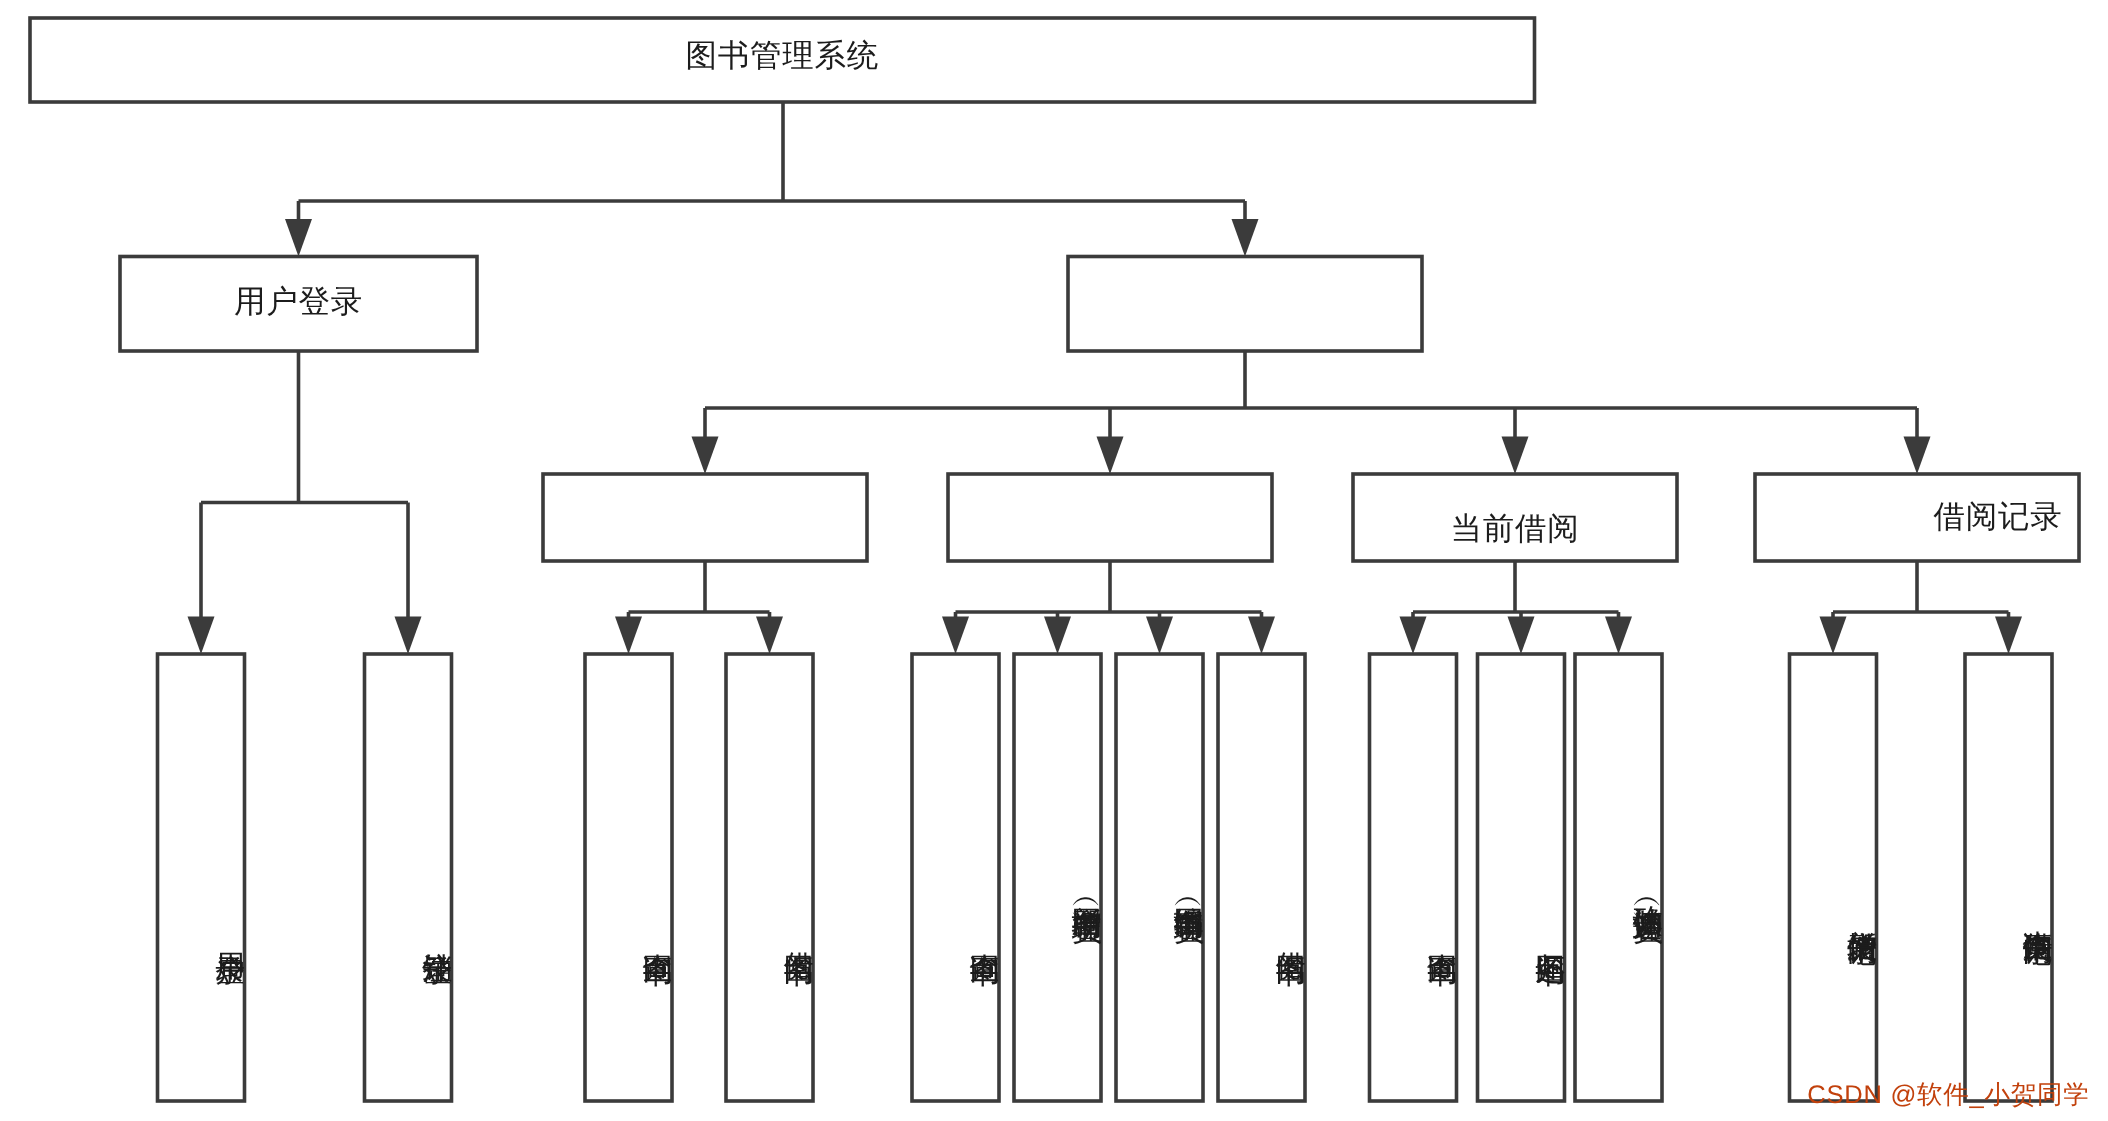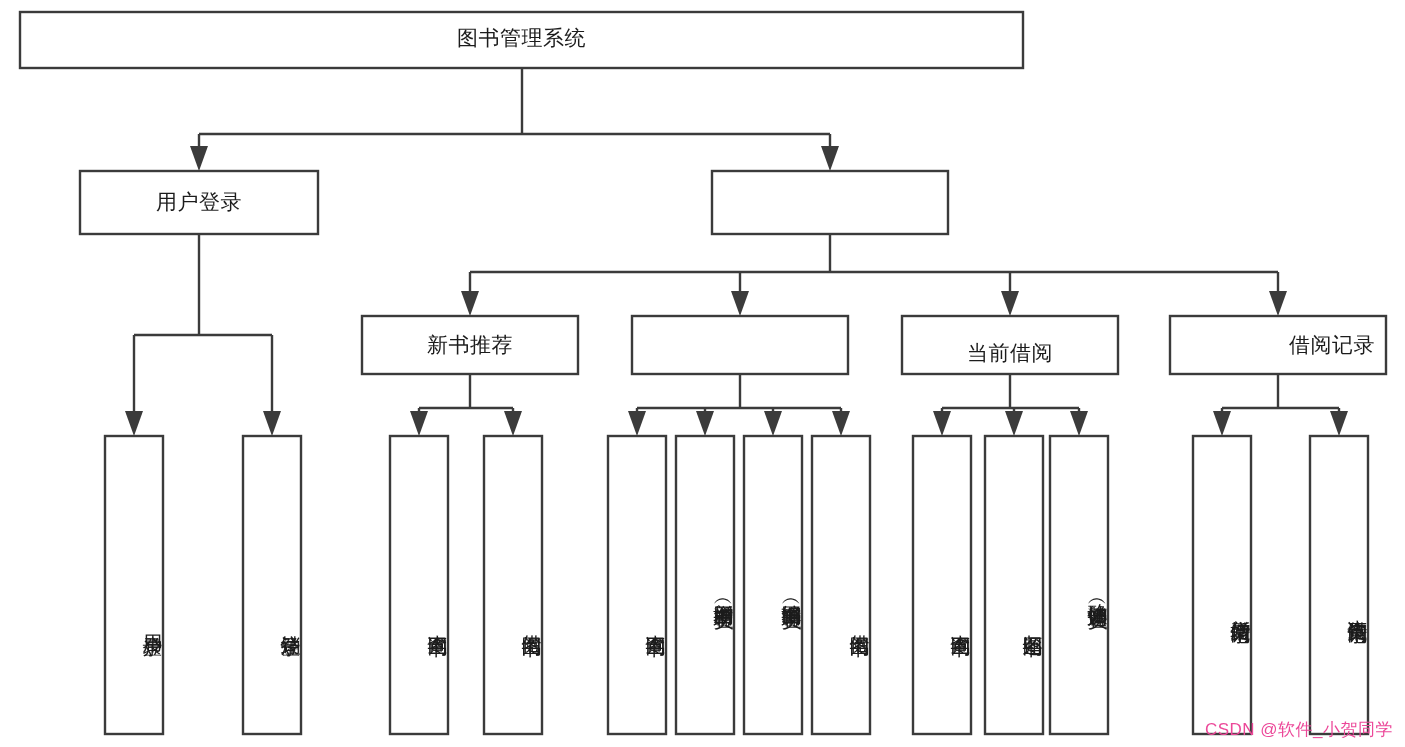--- a/index.html
+++ b/index.html
@@ -62,21 +62,21 @@
     letter-spacing: 1px;
     line-height: 1;
     padding-top: 16px;
     box-sizing: border-box;
   }
   .watermark {
     position: absolute;
     right: 12px;
     bottom: 6px;
     font-size: 17px;
-    color: #ec4899;
+    color: #c2410c;
     letter-spacing: 0.5px;
     white-space: nowrap;
   }
 </style>
 </head>
 <body>
 
 <div id="diagram-root">
 
   <svg class="flow" viewBox="0 0 1405 747">
@@ -166,21 +166,20 @@
     <path class="conn" d="M 1222 408 L 1222 416"></path>
     <path class="conn" d="M 1339 408 L 1339 416"></path>
     <polygon class="arrow-head" points="1222,436 1213,411 1231,411"></polygon>
     <polygon class="arrow-head" points="1339,436 1330,411 1348,411"></polygon>
   </svg>
 
   <div class="node-label" style="left:20px; top:12px; width:1003px; height:56px;font-family:Liberation Mono, monospace;">图书管理系统</div>
 
   <div class="node-label" style="left:80px; top:171px; width:238px; height:63px;">用户登录</div>
 
-  <div class="node-label" style="left:362px; top:316px; width:216px; height:58px;">新书推荐</div>
   <div class="node-label" style="left:902px; top:316px; width:216px; height:74px;">当前借阅</div>
   <div class="node-label" style="left:1170px; top:316px; width:252px; height:58px;margin-left:36px;">借阅记录</div>
 
   <div class="node-label vertical" style="left:105px; top:436px; width:58px; height:298px; padding-top:72px;">用户登录</div>
   <div class="node-label vertical" style="left:243px; top:436px; width:58px; height:298px; padding-top:72px;">注销登录</div>
 
   <div class="node-label vertical" style="left:390px; top:436px; width:58px; height:298px; padding-top:72px;">查询图书</div>
   <div class="node-label vertical" style="left:484px; top:436px; width:58px; height:298px; padding-top:72px;">借阅图书</div>
 
   <div class="node-label vertical" style="left:608px; top:436px; width:58px; height:298px; padding-top:72px;">查询图书</div>

